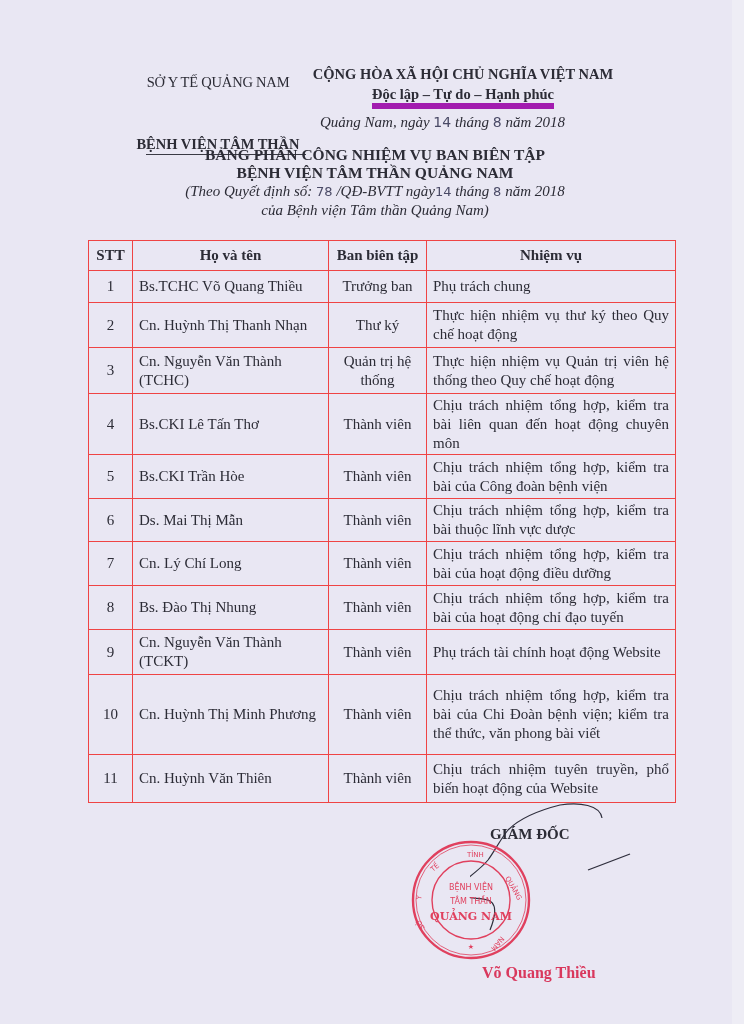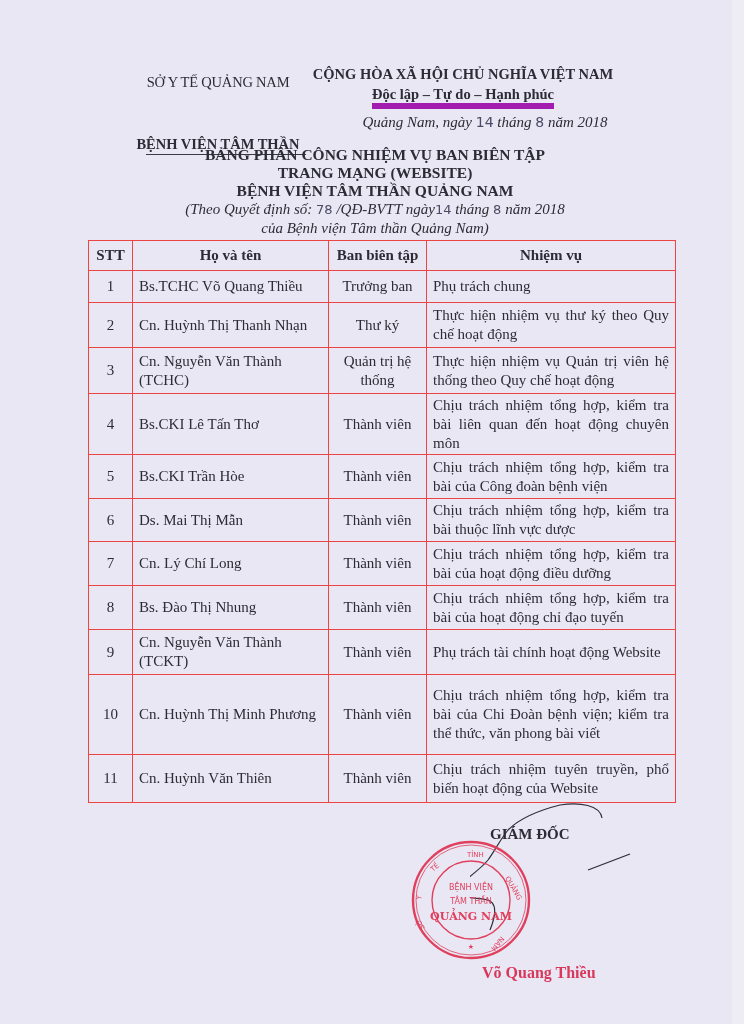--- a/index.html
+++ b/index.html
@@ -22,21 +22,21 @@
       border-bottom: 1px solid #3a3a44;
     }
     .hdr-right {
       position: absolute; left: 303px; top: 64px; width: 320px;
       text-align: center; font-size: 14.5px; line-height: 20px; font-weight: bold;
     }
     .hdr-right .motto { display: inline-block; border-bottom: 6px solid #a21caf; line-height: 18px; }
 
     .dateline {
       position: absolute; left: 320px; top: 114px; width: 330px;
-      font-style: italic; font-size: 15px; text-align: center;
+      font-style: italic; font-size: 15px; text-align: left;
     }
     .dateline .hand { font-family: "DejaVu Sans", sans-serif; font-style: normal; font-size: 14px; color: #4a4a66; }
 
     .title-block {
       position: absolute; left: 140px; top: 146px; width: 470px;
       text-align: center;
     }
     .title-block .t { font-weight: bold; font-size: 15.5px; line-height: 18px; }
     .title-block .sub { font-style: italic; font-size: 15px; line-height: 19px; }
     .title-block .hand { font-family: "DejaVu Sans", sans-serif; font-style: normal; font-size: 13px; color: #4a4a66; }
@@ -86,21 +86,20 @@
   <div class="dateline">
     <span>Quảng Nam, ngày</span>
     <span class="hand">14</span>
     <span>tháng</span>
     <span class="hand">8</span>
     <span>năm 2018</span>
   </div>
 
   <div class="title-block">
     <div class="t">BẢNG PHÂN CÔNG NHIỆM VỤ BAN BIÊN TẬP</div>
-    <div class="t">TRANG MẠNG (WEBSITE)</div>
     <div class="t">BỆNH VIỆN TÂM THẦN QUẢNG NAM</div>
     <div class="sub">
       <span>(Theo Quyết định số:</span>
       <span class="hand">78</span>
       <span>/QĐ-BVTT ngày</span><span class="hand">14</span>
       <span>tháng</span>
       <span class="hand">8</span>
       <span>năm 2018</span>
     </div>
     <div class="sub">của Bệnh viện Tâm thần Quảng Nam)</div>

